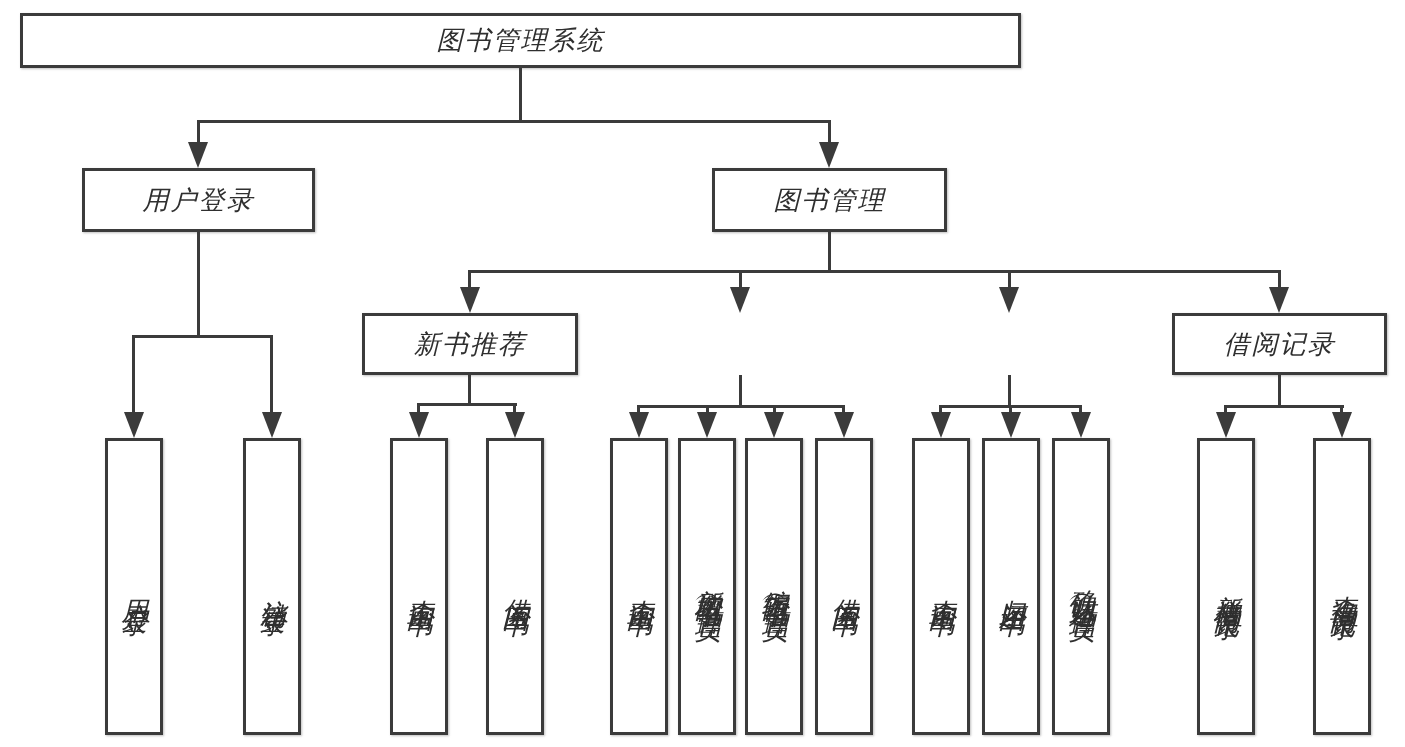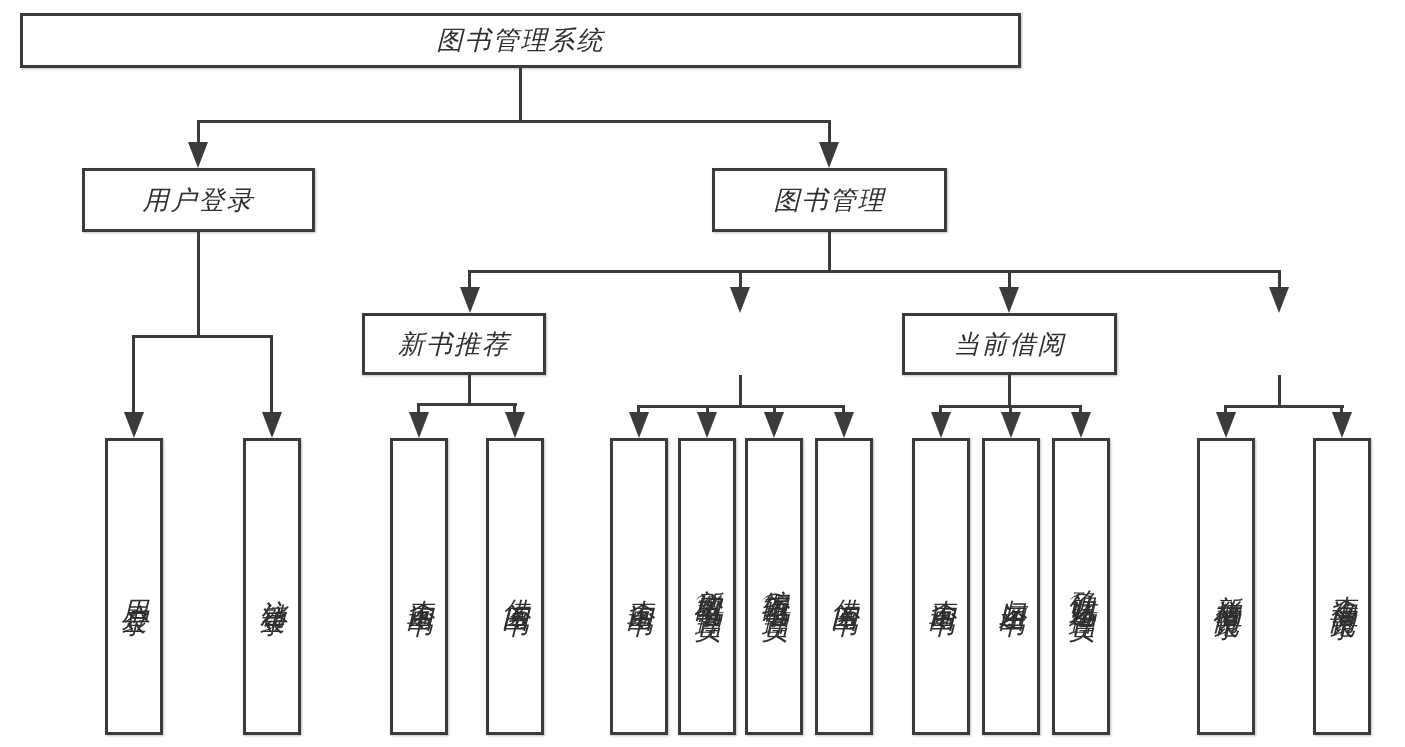--- a/index.html
+++ b/index.html
@@ -89,25 +89,25 @@
   <div class="hline" style="left:468px;top:270px;width:813px"></div>
   <div class="vline" style="left:468px;top:270px;height:20px"></div>
   <div class="arrow" style="left:460px;top:287px"></div>
   <div class="vline" style="left:739px;top:270px;height:20px"></div>
   <div class="arrow" style="left:730px;top:287px"></div>
   <div class="vline" style="left:1008px;top:270px;height:20px"></div>
   <div class="arrow" style="left:999px;top:287px"></div>
   <div class="vline" style="left:1278px;top:270px;height:20px"></div>
   <div class="arrow" style="left:1269px;top:287px"></div>
 
-  <div class="node" style="left:362px;top:313px;width:184px;height:62px">
+  <div class="node" style="left:362px;top:313px;width:216px;height:62px">
     <span>新书推荐</span>
   </div>
-  <div class="node" style="left:902px;top:313px;width:215px;height:62px">
-    <span>当前借阅</span>
+  <div class="node" style="left:1172px;top:313px;width:215px;height:62px">
+    <span>借阅记录</span>
   </div>
 
   <div class="vline" style="left:468px;top:375px;height:31px"></div>
   <div class="hline" style="left:417px;top:403px;width:100px"></div>
   <div class="vline" style="left:417px;top:403px;height:12px"></div>
   <div class="arrow" style="left:409px;top:412px"></div>
   <div class="vline" style="left:513px;top:403px;height:12px"></div>
   <div class="arrow" style="left:505px;top:412px"></div>
 
   <div class="vline" style="left:739px;top:375px;height:33px"></div>

